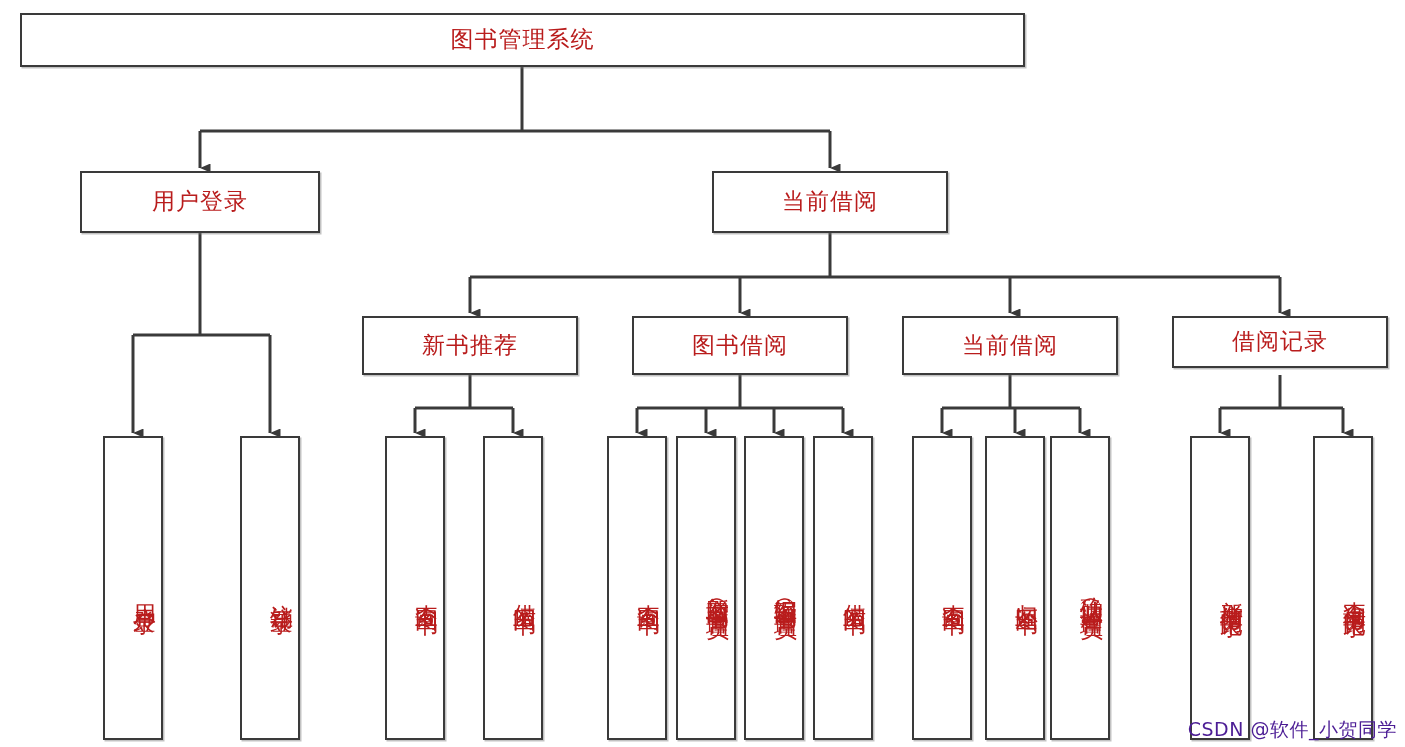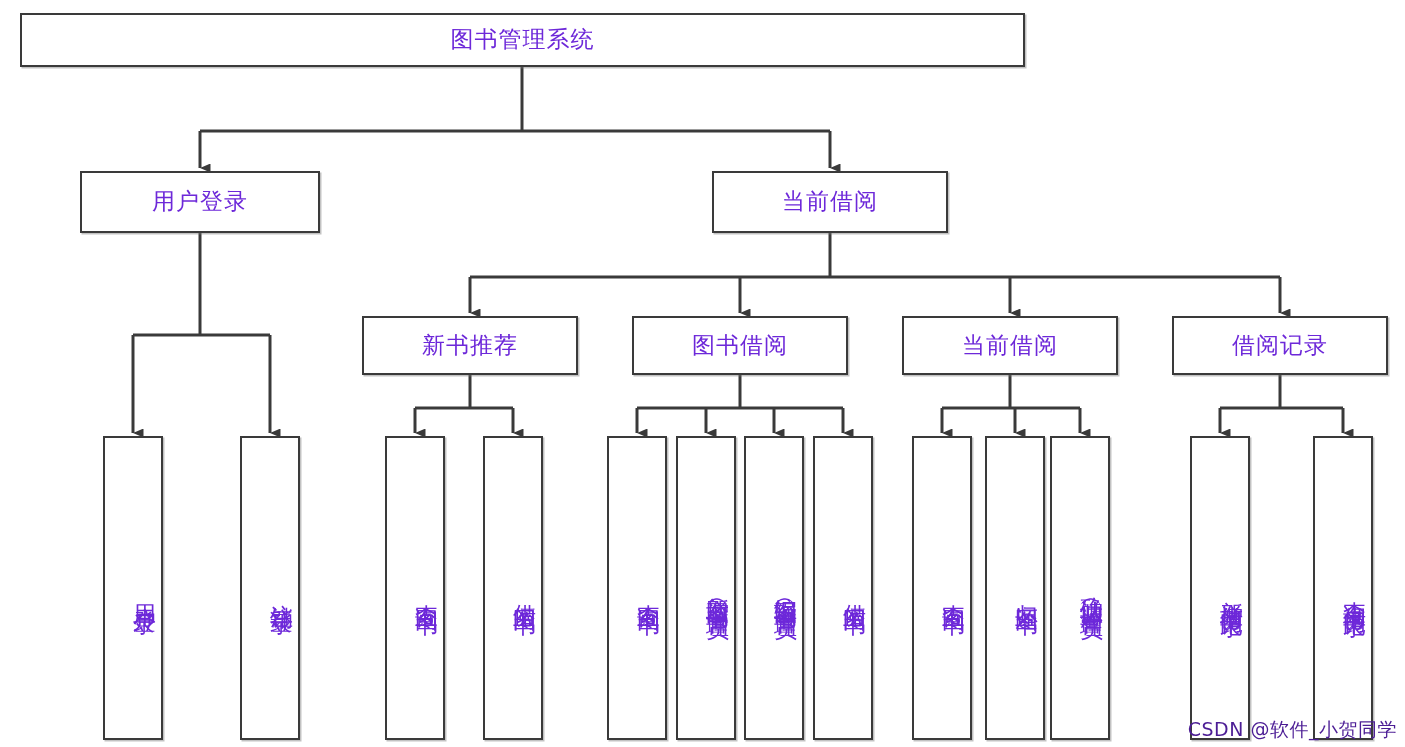--- a/index.html
+++ b/index.html
@@ -27,21 +27,21 @@
     pointer-events: none;
   }
   .node {
     position: absolute;
     box-sizing: border-box;
     border: 2.5px solid #3a3a3a;
     background: #ffffff;
     display: flex;
     align-items: center;
     justify-content: center;
-    color: #6d28d9;
+    color: #b91c1c;
     box-shadow: 1.5px 1.5px 0 rgba(120,120,120,0.45);
   }
   .node.horiz {
     font-size: 23px;
     letter-spacing: 1px;
     line-height: 1.2;
   }
   .node.vert {
     writing-mode: vertical-rl;
     text-orientation: upright;
@@ -135,21 +135,21 @@
 
   <div class="node horiz" id="n-l2-0" style="left: 362px; top: 316px; width: 216px; height: 59px;">
     <span class="txt">新书推荐</span>
   </div>
   <div class="node horiz" id="n-l2-1" style="left: 632px; top: 316px; width: 216px; height: 59px;">
     <span class="txt">图书借阅</span>
   </div>
   <div class="node horiz" id="n-l2-2" style="left: 902px; top: 316px; width: 216px; height: 59px; text-align: center;">
     <span class="txt">当前借阅</span>
   </div>
-  <div class="node horiz" id="n-l2-3" style="left: 1172px; top: 316px; width: 216px; height: 59px; text-align: right;">
+  <div class="node horiz" id="n-l2-3" style="left: 1172px; top: 316px; width: 216px; height: 52px; text-align: right;">
     <span class="txt">借阅记录</span>
   </div>
 
   <div class="node vert" id="n-lf-0" style="left: 103px; top: 436px; width: 60px; height: 304px;">
     <span class="txt">用户登录</span>
   </div>
   <div class="node vert" id="n-lf-1" style="left: 240px; top: 436px; width: 60px; height: 304px;">
     <span class="txt">注销登录</span>
   </div>
   <div class="node vert" id="n-lf-2" style="left: 385px; top: 436px; width: 60px; height: 304px;">

